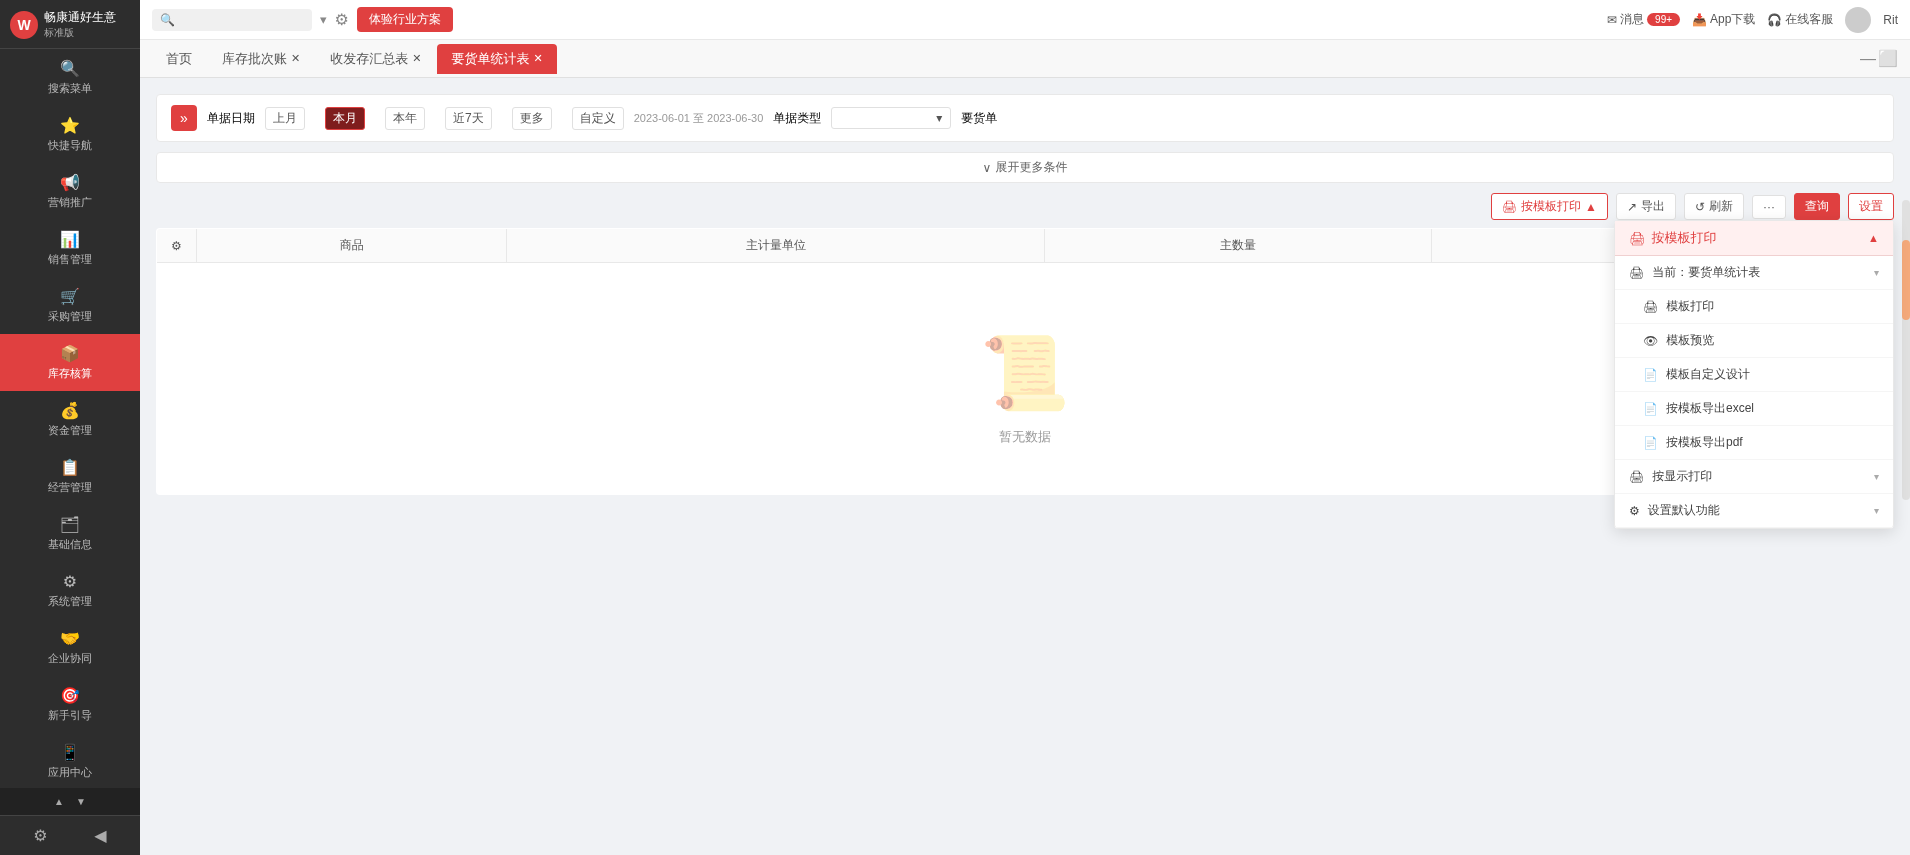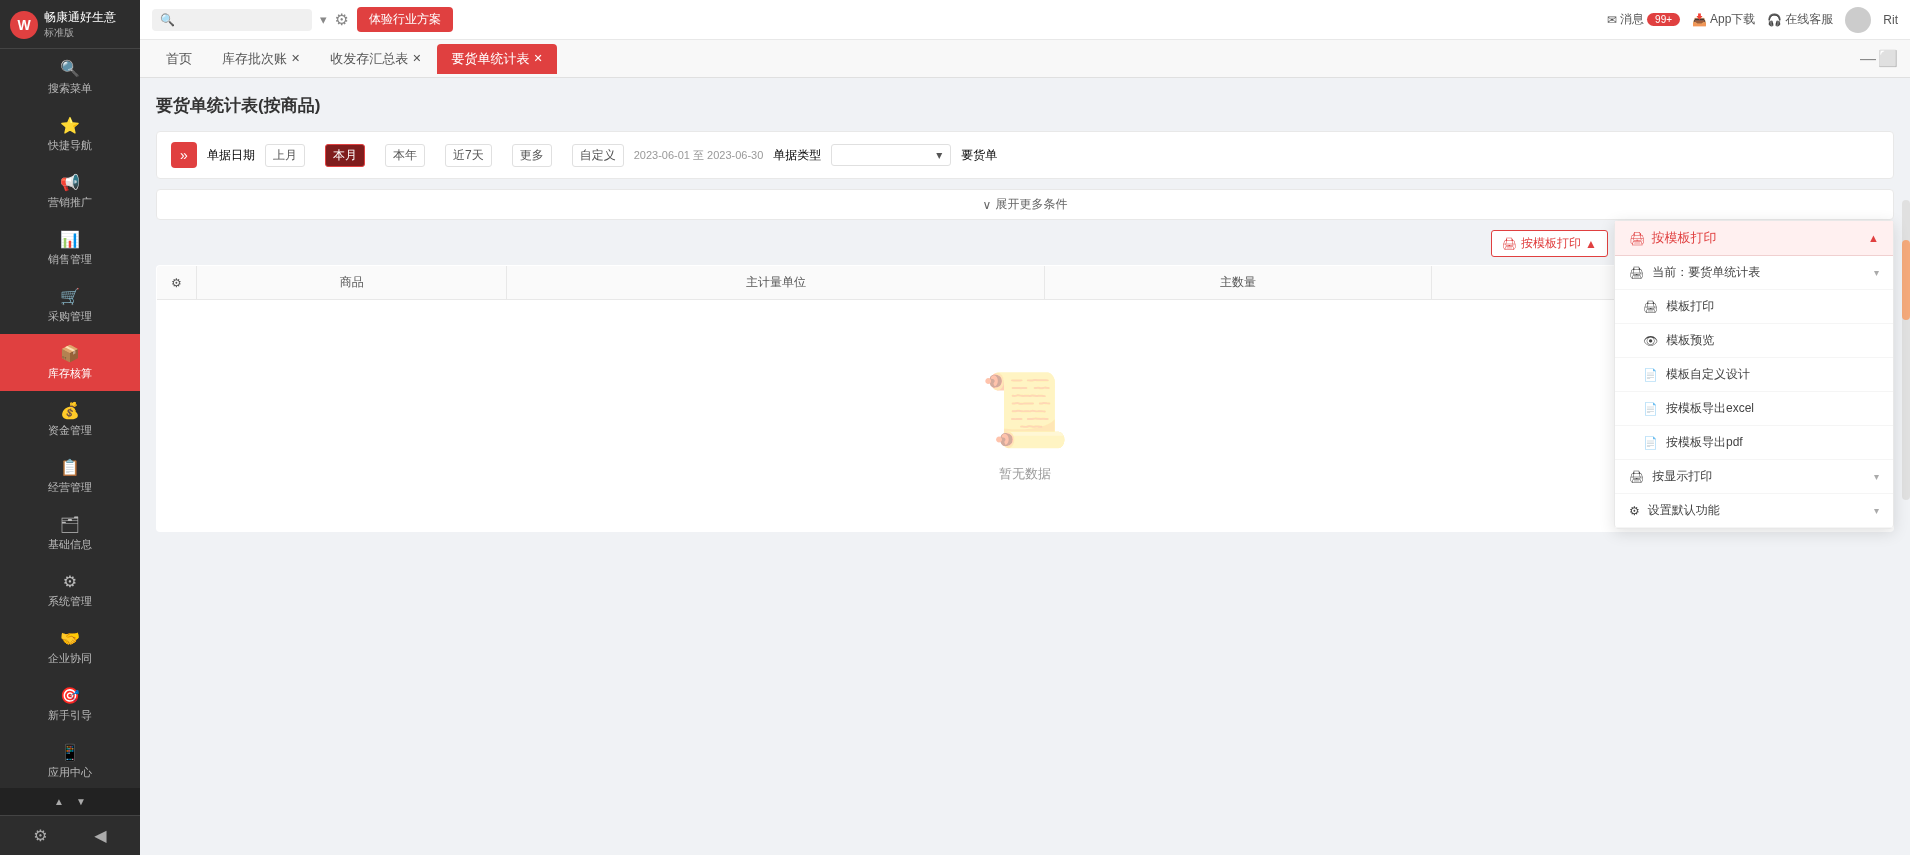--- a/index.html
+++ b/index.html
@@ -470,21 +470,20 @@
     <div class="tab active">
       <span>要货单统计表</span>
       <span class="close">✕</span>
     </div>
     <div style="flex:1;"></div>
     <div class="win-btn" style="position:static;font-size:16px;color:#888;">—</div>
     <div class="win-btn" style="position:static;font-size:16px;color:#888;">⬜</div>
   </div>
 
   <div class="page-content">
-    <div class="page-title">要货单统计表(按商品)</div>
 
     <div class="filter-bar">
       <div class="filter-expand-btn">
         <span>»</span>
       </div>
       <span class="filter-label">单据日期</span>
       <div class="date-btns">
         <button class="date-btn">上月</button>
         <button class="date-btn active">本月</button>
         <button class="date-btn">本年</button>

